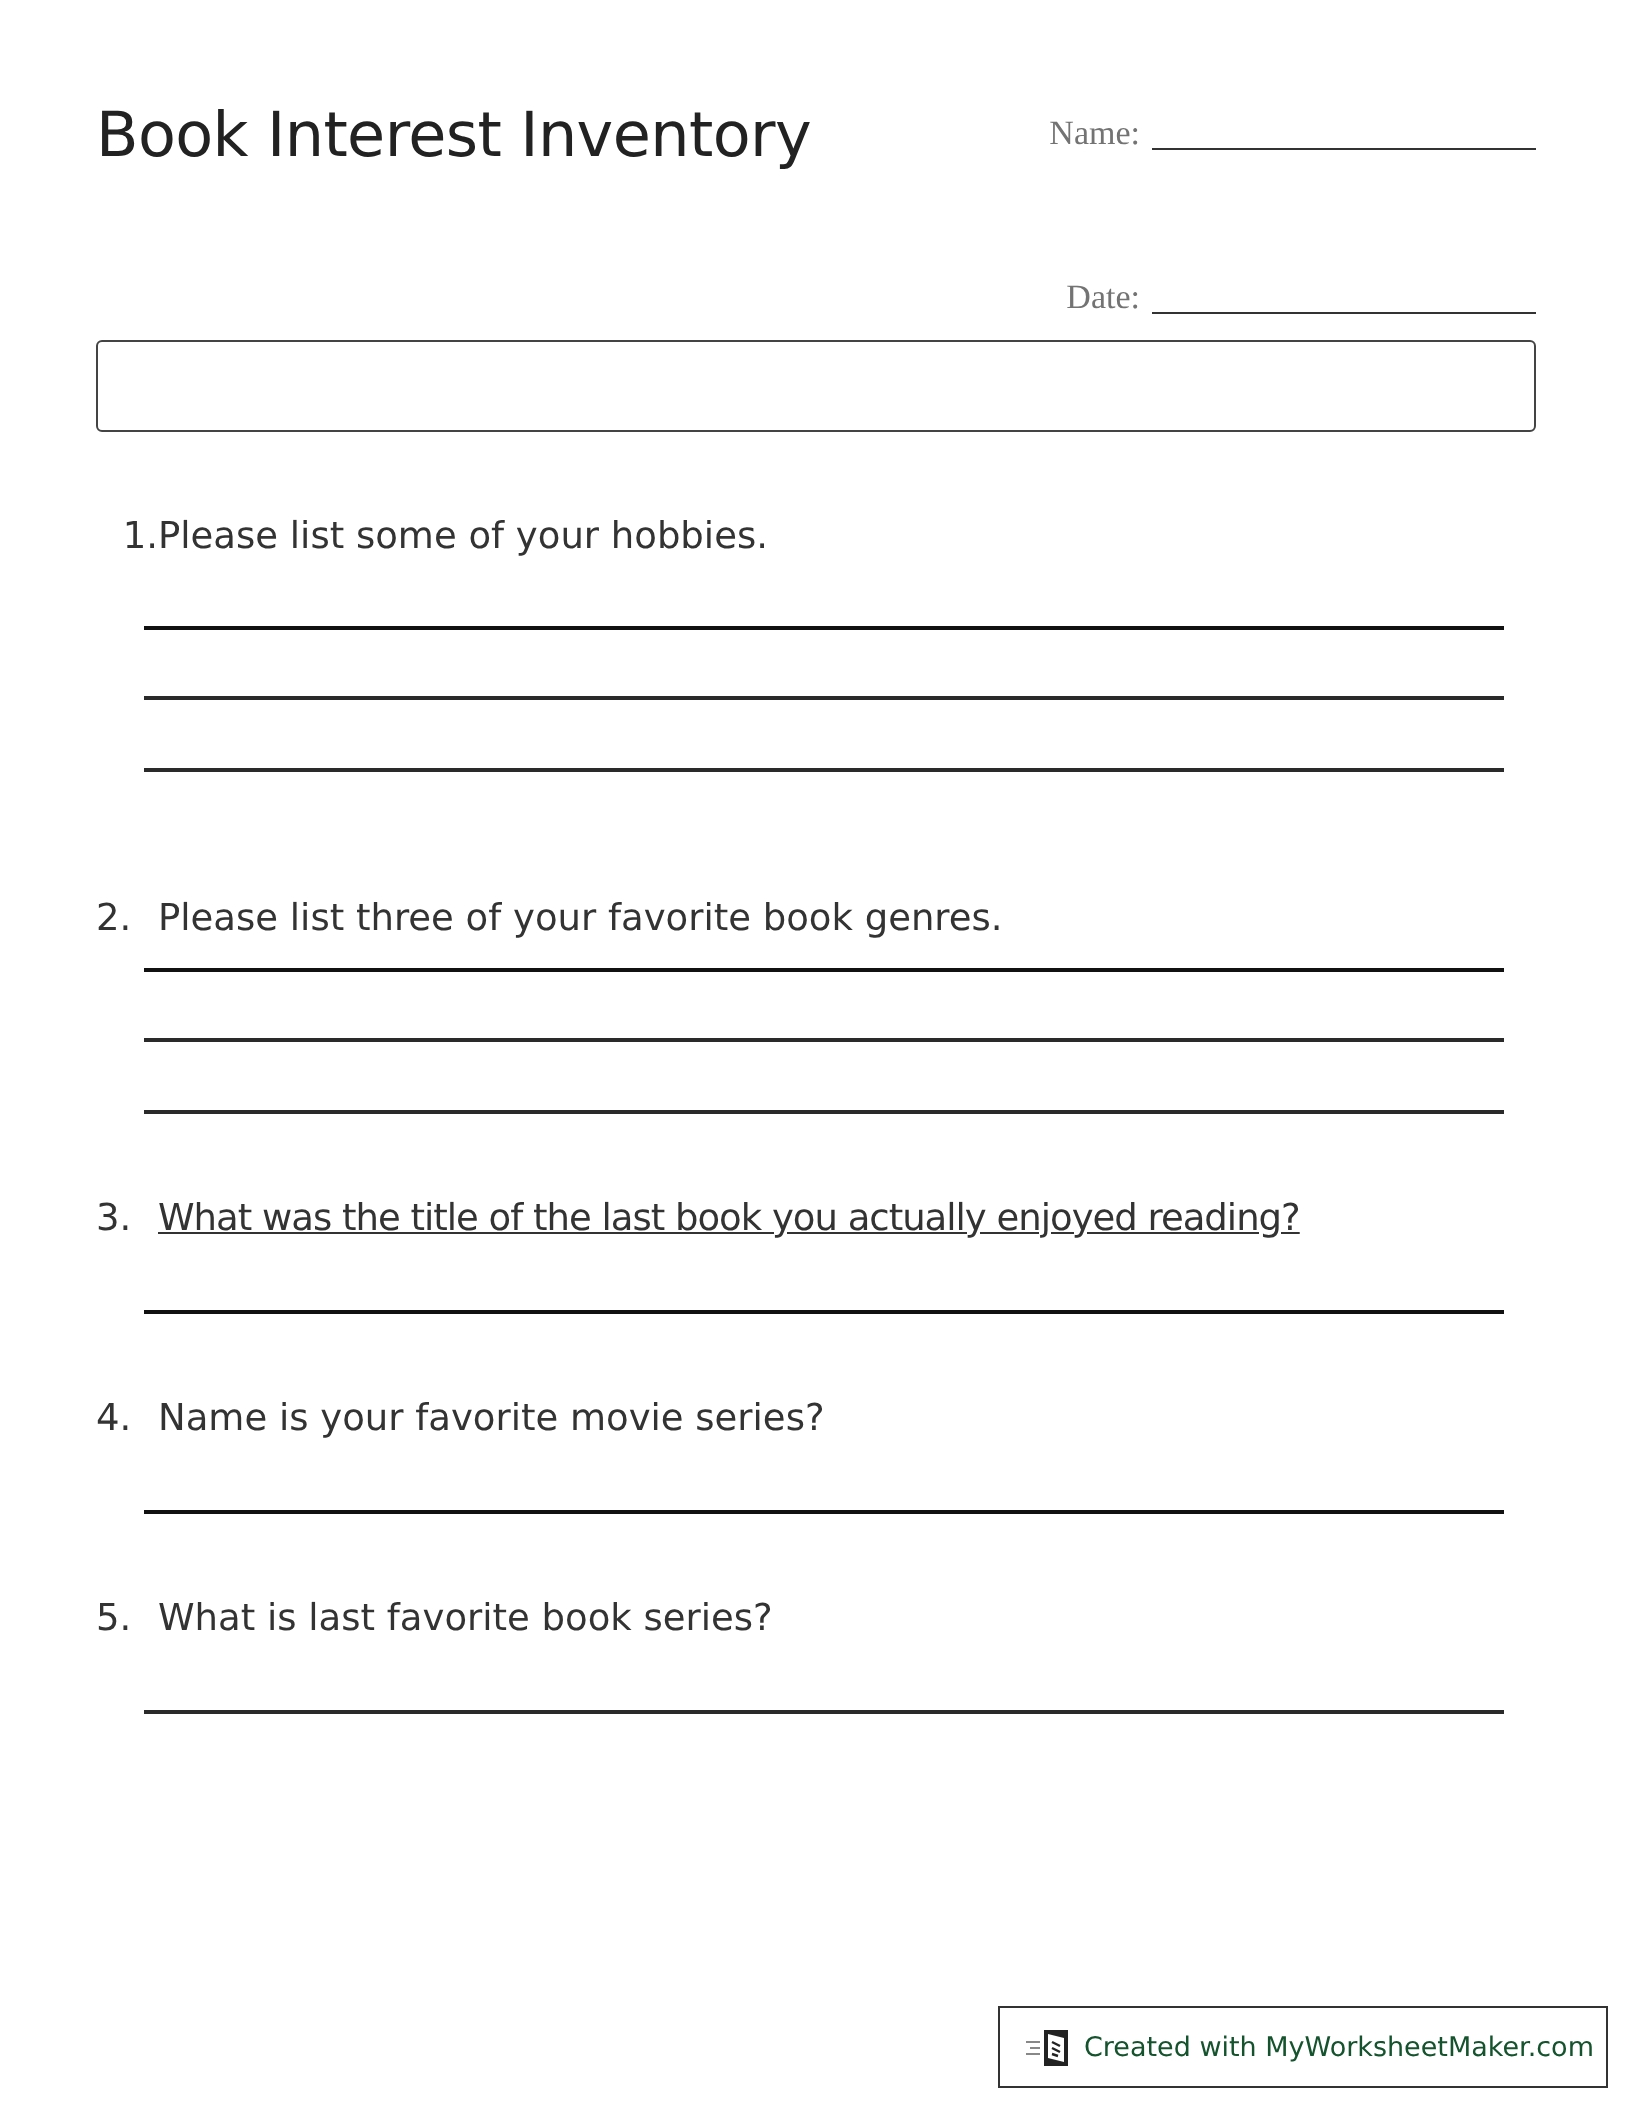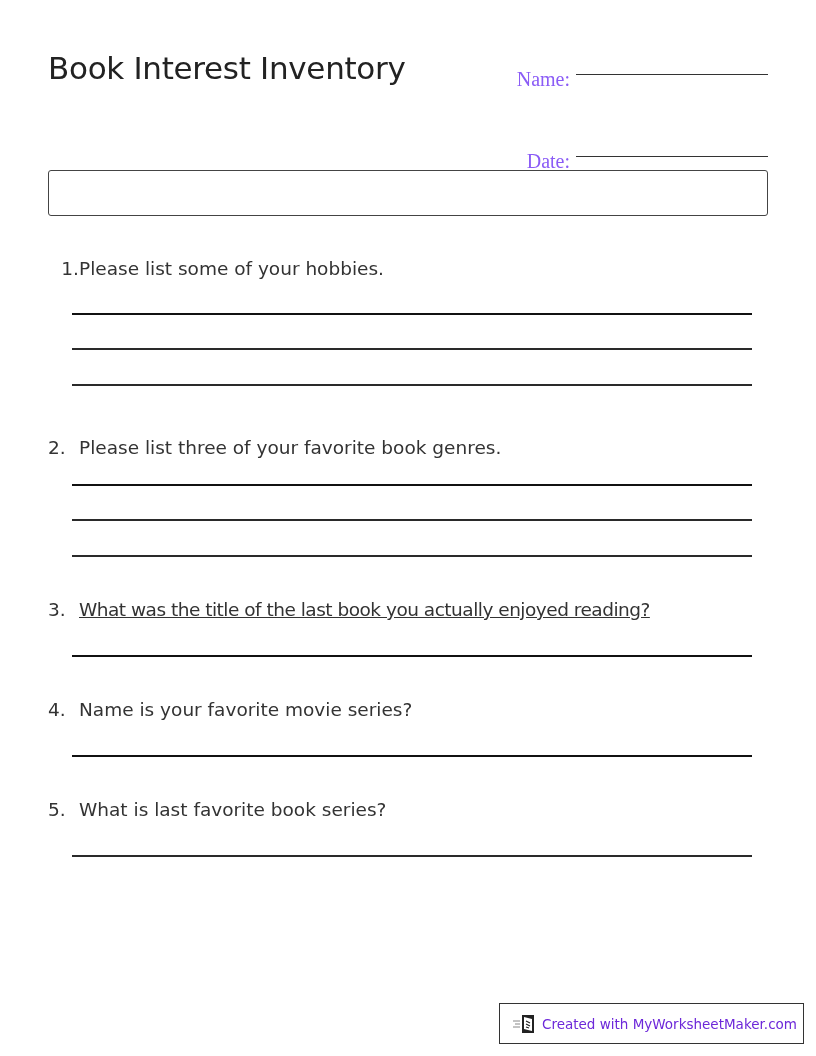--- a/index.html
+++ b/index.html
@@ -29,24 +29,24 @@
     }
     .field-row {
       position: absolute;
       left: 500px;
       width: 268px;
       height: 24px;
     }
     .field-label {
       position: absolute;
       right: 198px;
-      top: 16px;
+      top: 4px;
       font-family: "Liberation Serif", serif;
-      font-size: 20px;
-      color: #8b5cf6;
+      font-size: 17px;
+      color: #737373;
       line-height: 22px;
       white-space: nowrap;
     }
     .field-line {
       position: absolute;
       left: 76px;
       top: 22px;
       width: 192px;
       height: 0;
       border-bottom: 1.5px solid #333333;
@@ -96,21 +96,21 @@
       padding-left: 12px;
     }
     .footer-icon {
       width: 24px;
       height: 22px;
       margin-right: 6px;
       display: inline-block;
     }
     .footer-text {
       font-size: 13.5px;
-      color: #6d28d9;
+      color: #14532d;
       white-space: nowrap;
       text-align: right;
     }
   </style>
 </head>
 <body>
 
 <h1 class="title">Book Interest Inventory</h1>
 
 <div class="field-row" style="top:52px;">
@@ -125,21 +125,21 @@
 
 <div class="instruction-box"></div>
 
 <div class="question" style="top:257px;text-align:right;">
   <span class="q-num">1.</span><span>Please list some of your hobbies.</span>
 </div>
 <div class="answer-line" style="top:313px;"></div>
 <div class="answer-line soft" style="top:348px;"></div>
 <div class="answer-line soft" style="top:384px;"></div>
 
-<div class="question" style="top:436px;">
+<div class="question" style="top:448px;">
   <span class="q-num">2.</span><span>Please list three of your favorite book genres.</span>
 </div>
 <div class="answer-line" style="top:484px;"></div>
 <div class="answer-line soft" style="top:519px;"></div>
 <div class="answer-line soft" style="top:555px;"></div>
 
 <div class="question" style="top:598px;text-decoration:underline;">
   <span class="q-num">3.</span><span style="letter-spacing:-0.5px;">What was the title of the last book you actually enjoyed reading?</span>
 </div>
 <div class="answer-line" style="top:655px;"></div>

